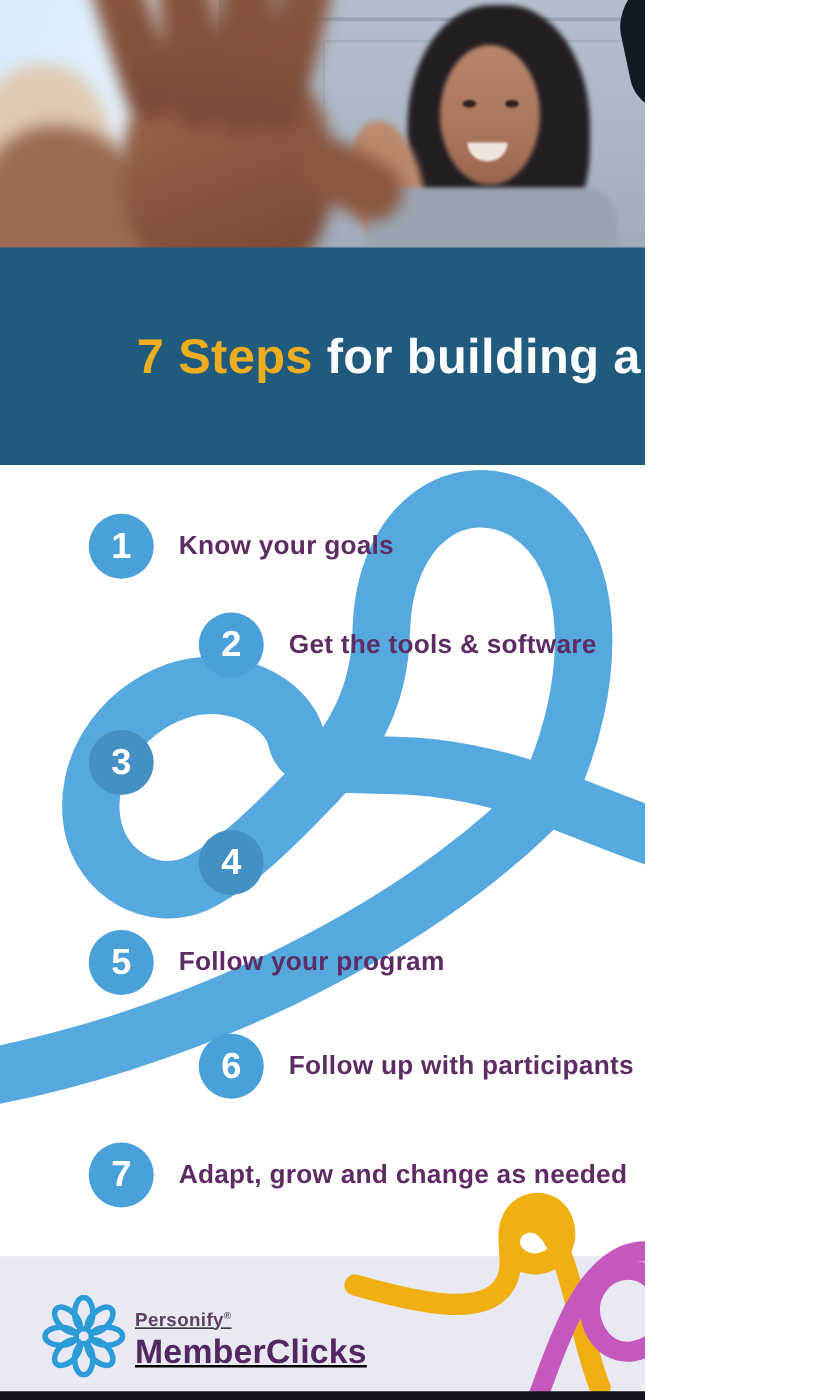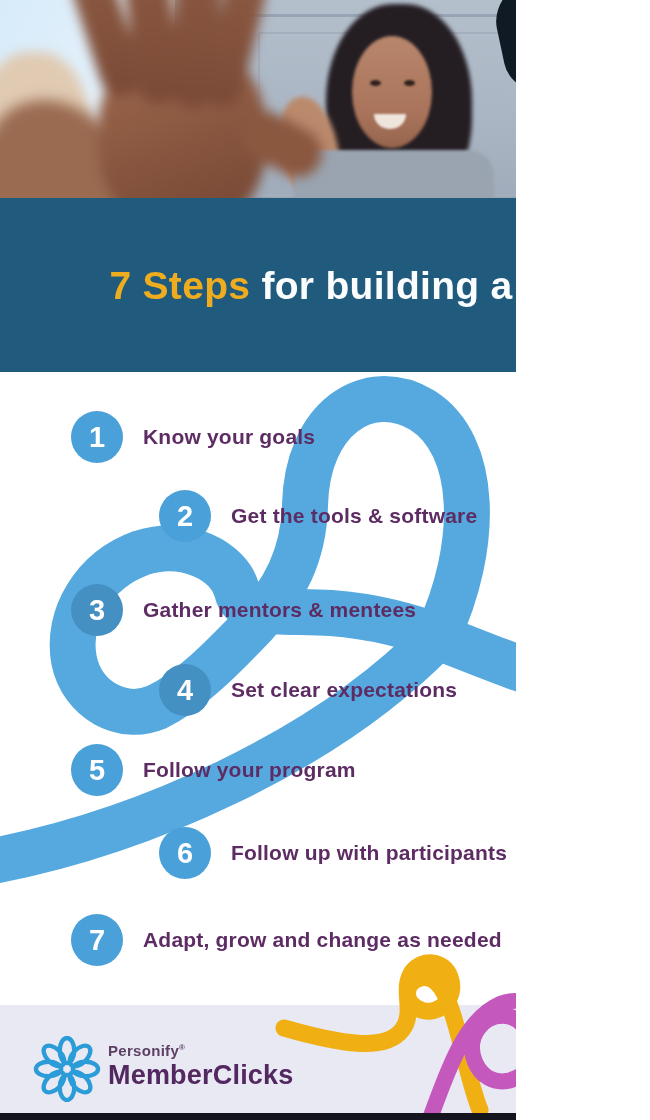--- a/index.html
+++ b/index.html
@@ -73,21 +73,21 @@
   .lbl{font-size:21px;font-weight:bold;color:#5c2c63;letter-spacing:.2px;white-space:nowrap;}
   .s1{left:71px;top:411px;}
   .s2{left:159px;top:490px;}
   .s3{left:71px;top:584px;}
   .s4{left:159px;top:664px;}
   .s5{left:71px;top:744px;}
   .s6{left:159px;top:827px;}
   .s7{left:71px;top:914px;}
   
   .footer{position:absolute;left:0;top:1005px;width:650px;height:115px;background:#e8e9f3;z-index:1;}
-  .logo{position:absolute;left:32px;top:1036px;z-index:6;display:flex;align-items:flex-start;}
+  .logo{position:absolute;left:32px;top:1036px;z-index:6;display:flex;align-items:center;text-decoration:underline;}
   .logo-icon{width:70px;height:66px;}
   .brand{margin-left:6px;padding-top:6px;}
   .brand-sub{font-size:15px;font-weight:bold;color:#5d4064;letter-spacing:.3px;}
   .brand-sub sup{font-size:8px;}
   .brand-main{font-size:27px;font-weight:bold;color:#53275f;letter-spacing:.2px;margin-top:1px;}
   .bottom-strip{position:absolute;left:0;top:1113px;width:650px;height:7px;background:#14151f;z-index:7;}
 </style>
 </head>
 <body>
 
@@ -172,25 +172,23 @@
   <div class="step s1">
     <div class="num">1</div>
     <div class="lbl">Know your goals</div>
   </div>
   <div class="step s2">
     <div class="num">2</div>
     <div class="lbl">Get the tools &amp; software</div>
   </div>
   <div class="step s3 dark">
     <div class="num">3</div>
-    <div class="lbl">Gather mentors &amp; mentees</div>
   </div>
   <div class="step s4 dark">
     <div class="num">4</div>
-    <div class="lbl">Set clear expectations</div>
   </div>
   <div class="step s5">
     <div class="num">5</div>
     <div class="lbl">Follow your program</div>
   </div>
   <div class="step s6">
     <div class="num">6</div>
     <div class="lbl">Follow up with participants</div>
   </div>
   <div class="step s7">

